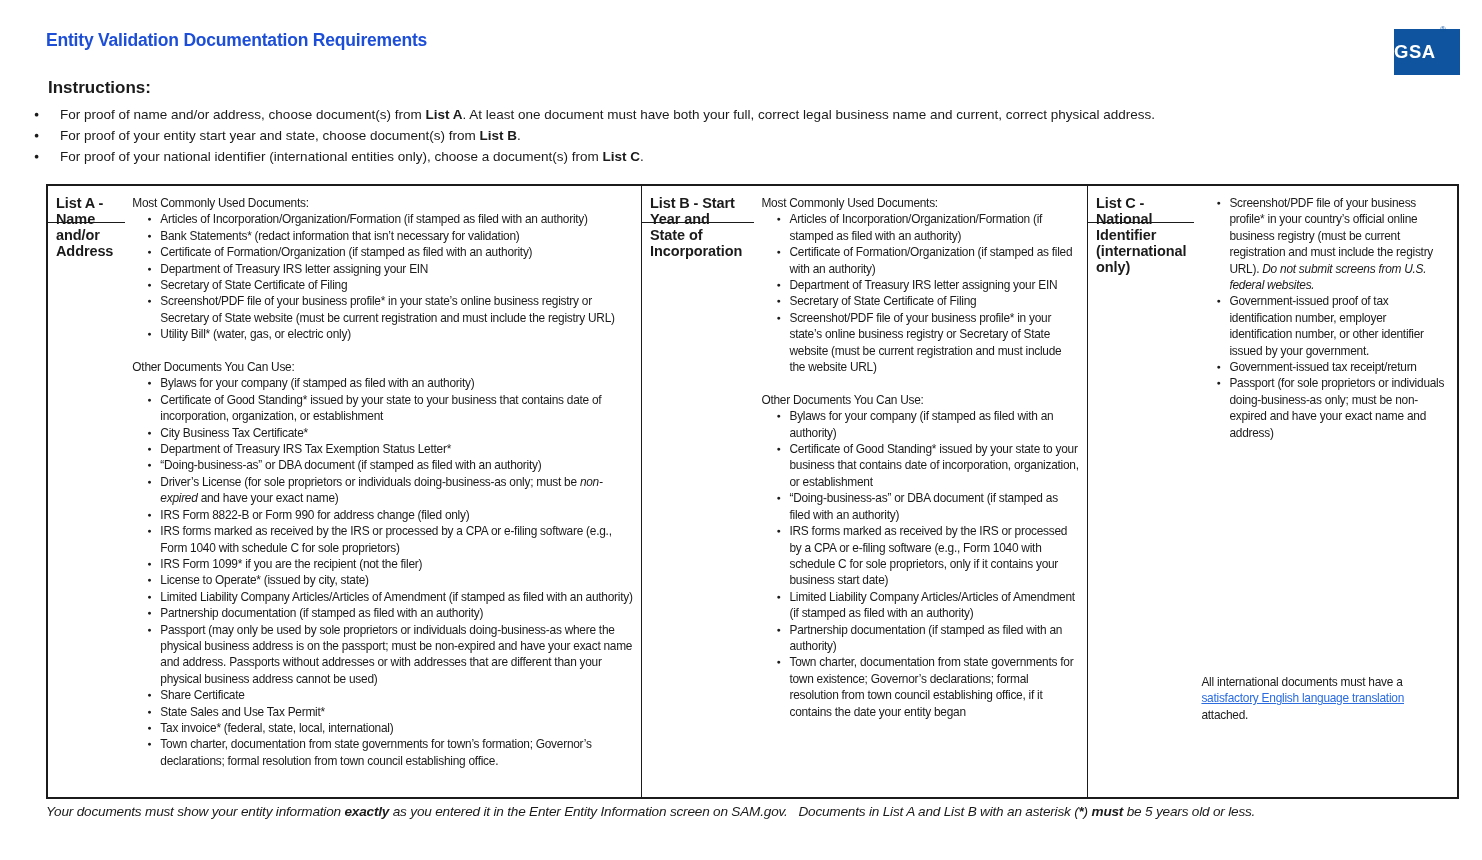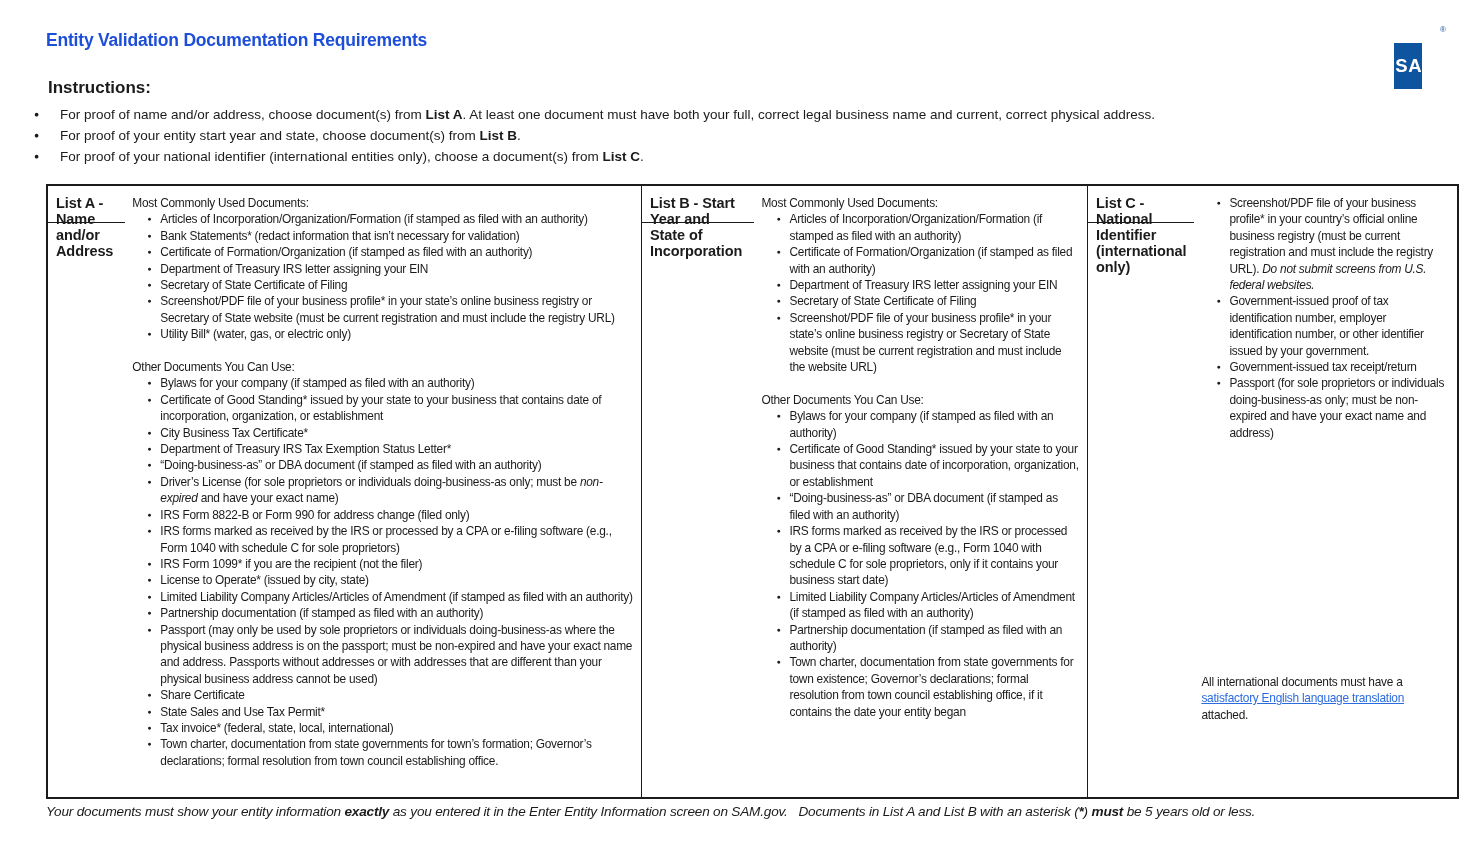--- a/index.html
+++ b/index.html
@@ -26,29 +26,29 @@
   
   .logo-wrap {
     position: absolute;
     top: 27px;
     right: 36px;
     width: 52px;
     height: 50px;
   }
   .logo-box {
     position: absolute;
-    top: 16px;
+    top: 2px;
     left: 0;
-    width: 28px;
+    width: 66px;
     height: 46px;
     background: #0f549e;
     color: #ffffff;
     display: flex;
     align-items: center;
-    justify-content: flex-end;
+    justify-content: flex-start;
     font-weight: 700;
     font-size: 18.5px;
     letter-spacing: 0.5px;
   }
   .logo-reg {
     position: absolute;
     top: -2px;
     right: 0;
     font-size: 8px;
     color: #0f549e;

